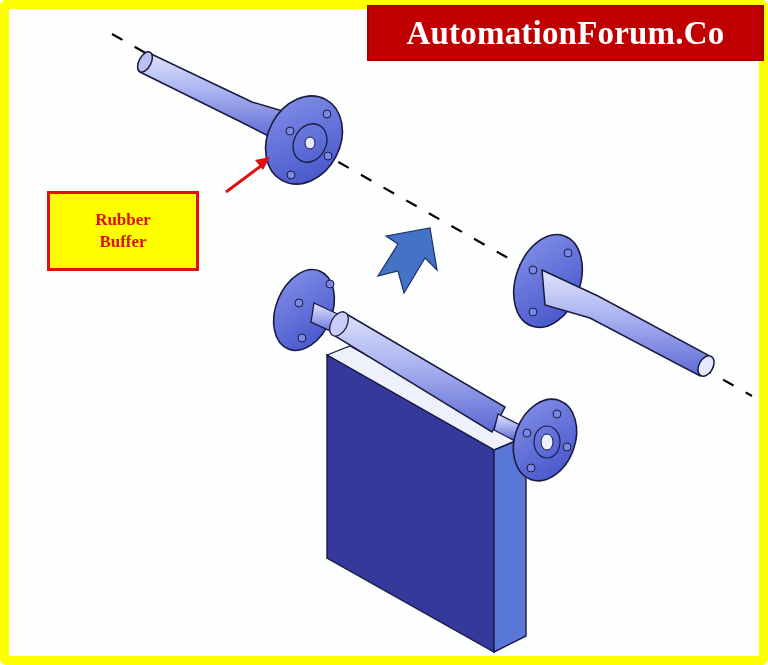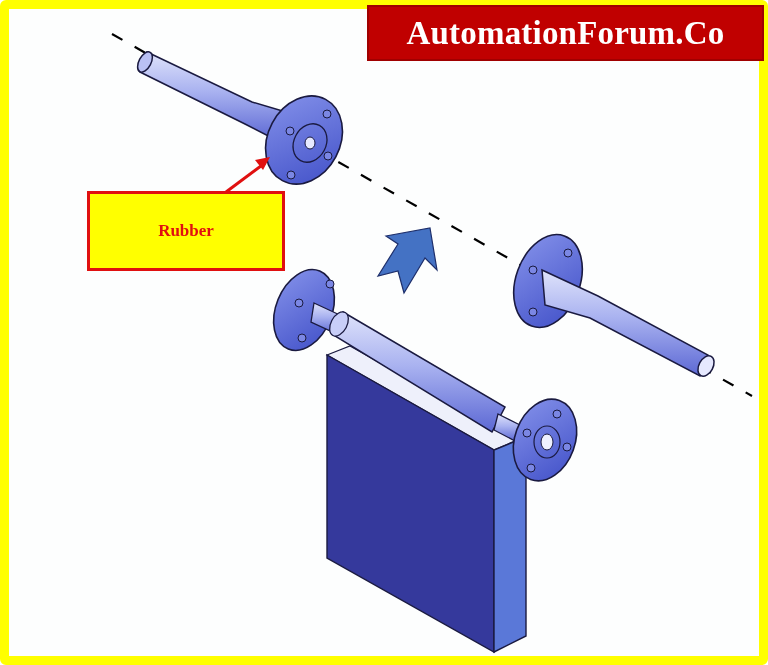--- a/index.html
+++ b/index.html
@@ -10,25 +10,25 @@
     background: #fdfefe;
   }
   .brand {
     position: absolute; left: 367px; top: 5px; width: 397px; height: 56px;
     background: #c00000; color: #ffffff;
     font-family: "Liberation Serif", "DejaVu Serif", serif; font-weight: bold;
     font-size: 33px; line-height: 56px; text-align: center; letter-spacing: 0.2px;
     box-shadow: inset 0 0 0 2px #a00000;
   }
   .callout {
-    position: absolute; left: 47px; top: 191px; width: 198px; height: 80px;
+    position: absolute; left: 47px; top: 191px; width: 152px; height: 80px;
     box-sizing: border-box; background: #ffff00; border: 3px solid #e01010;
     color: #e01010; font-family: "Liberation Serif", "DejaVu Serif", serif;
     font-weight: bold; font-size: 17px; line-height: 22px; text-align: center;
-    display: flex; flex-direction: column; justify-content: center; margin-left: 40px;
+    display: flex; flex-direction: column; justify-content: center;
   }
   svg.art { position: absolute; left: 0; top: 0; }
 </style>
 </head>
 <body>
 
 <div class="frame"></div>
 
 <svg class="art" width="768" height="665" viewBox="0 0 768 665">
   <defs>
@@ -91,13 +91,14 @@
     <circle cx="527" cy="433" r="4" fill="#7b87e4" stroke="#1a1a40"></circle>
     <circle cx="567" cy="447" r="4" fill="#7b87e4" stroke="#1a1a40"></circle>
     <circle cx="531" cy="468" r="4" fill="#7b87e4" stroke="#1a1a40"></circle>
   </g>
 </svg>
 
 <div class="brand">AutomationForum.Co</div>
 
 <div class="callout">
   <span>Rubber</span>
+  <span>Buffer</span>
 </div>
 
 </body></html>

